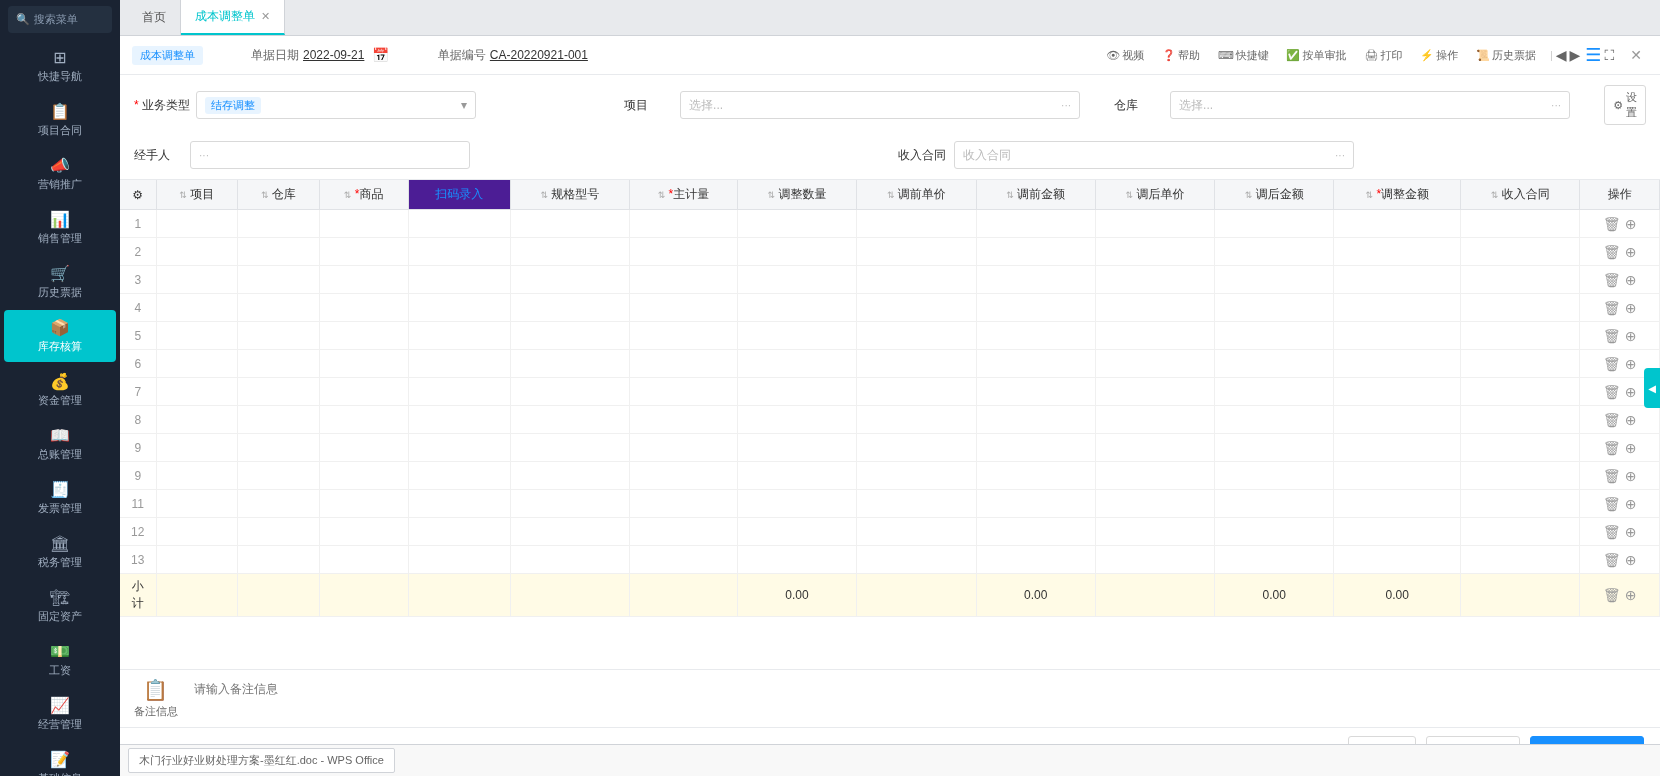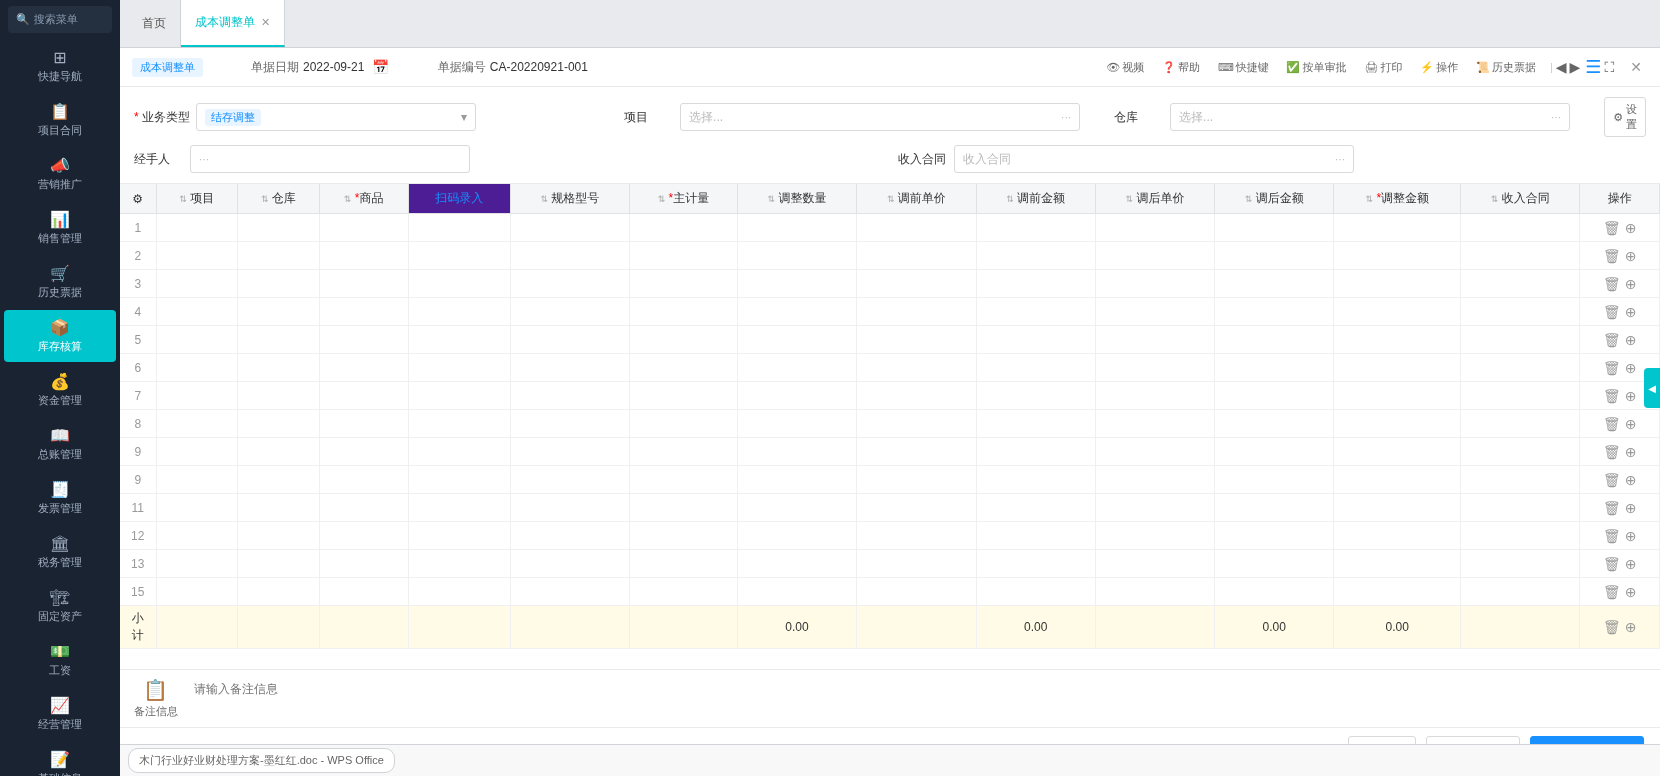--- a/index.html
+++ b/index.html
@@ -49,21 +49,21 @@
       overflow: hidden;
     }
 
     
     .tab-bar {
       display: flex;
       align-items: center;
       background: #e8eaed;
       border-bottom: 1px solid #d0d3d8;
       padding: 0 8px;
-      height: 48px;
+      height: 36px;
       flex-shrink: 0;
     }
     .tab {
       display: flex;
       align-items: center;
       padding: 0 14px;
       height: 100%;
       cursor: pointer;
       font-size: 12px;
       color: #555;
@@ -111,21 +111,21 @@
       font-size: 11px;
     }
     .doc-field {
       display: flex;
       align-items: center;
       gap: 4px;
       font-size: 12px;
       color: #333;
     }
     .doc-field-label { color: #666; margin-left: 40px; }
-    .doc-field-value { color: #333; font-weight: 500; }
+    .doc-field-value { color: #333; font-weight: 500; text-decoration: underline; }
     .doc-toolbar {
       margin-left: auto;
       display: flex;
       align-items: center;
       gap: 10px;
       font-size: 11px;
       color: #666;
     }
     .doc-toolbar-btn {
       display: flex;
@@ -141,21 +141,21 @@
       font-size: 14px;
       padding: 2px 6px;
     }
 
     
     .form-area {
       padding: 10px 14px;
       border-bottom: 1px solid #e8eaed;
       display: flex;
       flex-direction: column;
-      gap: 8px;
+      gap: 16px;
       flex-shrink: 0;
     }
     .form-row {
       display: flex;
       align-items: center;
       gap: 16px;
     }
     .form-field {
       display: flex;
       align-items: center;
@@ -337,21 +337,21 @@
       display: flex;
       align-items: center;
       padding: 0 8px;
       font-size: 11px;
       color: #666;
     }
     .taskbar-item {
       padding: 4px 10px;
       border: 1px solid #d0d3d8;
       background: #fff;
-      border-radius: 10px;
+      border-radius: 2px;
       cursor: pointer;
     }
 
     
     .right-panel-indicator {
       position: absolute;
       right: 0;
       top: 50%;
       transform: translateY(-50%);
       width: 16px;
@@ -880,42 +880,20 @@
               <td></td>
               <td>
         <div class="action-cell">
           <span style="cursor:pointer;color:#999;font-size:14px;">🗑</span>
           <span style="cursor:pointer;color:#999;font-size:14px;">⊕</span>
         </div>
       </td>
             </tr>
             <tr>
               <td class="row-num">13</td>
-              <td></td>
-              <td></td>
-              <td></td>
-              <td></td>
-              <td></td>
-              <td></td>
-              <td></td>
-              <td></td>
-              <td></td>
-              <td></td>
-              <td></td>
-              <td></td>
-              <td></td>
-              <td>
-        <div class="action-cell">
-          <span style="cursor:pointer;color:#999;font-size:14px;">🗑</span>
-          <span style="cursor:pointer;color:#999;font-size:14px;">⊕</span>
-        </div>
-      </td>
-            </tr>
-            <tr>
-              <td class="row-num">15</td>
               <td></td>
               <td></td>
               <td></td>
               <td></td>
               <td></td>
               <td></td>
               <td></td>
               <td></td>
               <td></td>
               <td></td>

